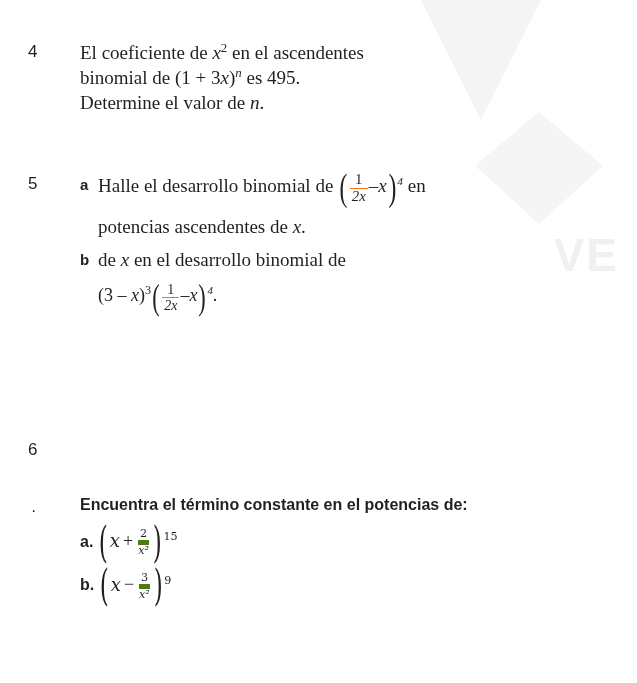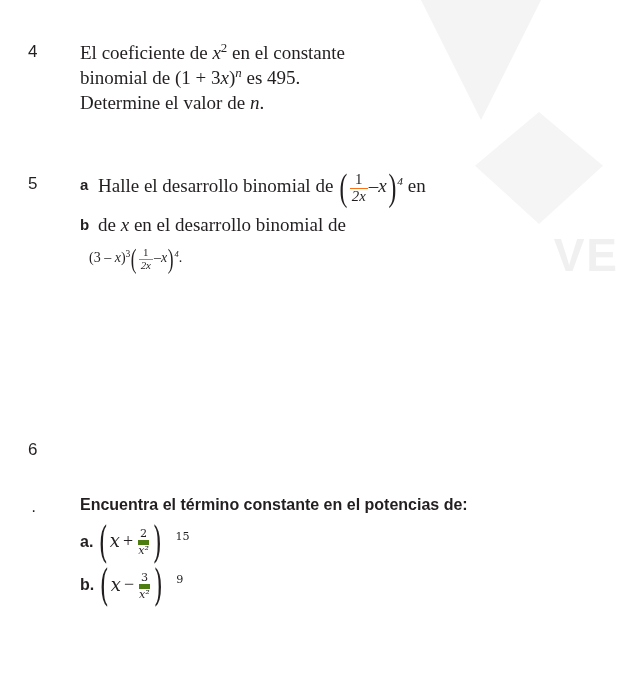--- a/index.html
+++ b/index.html
@@ -115,21 +115,21 @@
   .ab-label {
     font-family: "Liberation Sans", sans-serif;
     font-weight: bold;
     font-size: 15px;
     width: 18px;
     flex: 0 0 18px;
     padding-top: 3px;
   }
   .ab-text { flex: 1; }
   .indent-line { margin-left: 18px; }
-  .expr-line { margin-left: 9px; margin-top: 10px; font-size: 14px; }
+  .expr-line { margin-left: 18px; margin-top: 10px; font-size: 18px; }
   .gap-b { margin-top: 8px; }
 
   
   #q6 { left: 28px; top: 440px; width: 520px; }
   #q6 .qnum { left: 0; top: 0; }
   .q6-dot {
     position: absolute;
     left: 3px;
     top: 62px;
     font-size: 16px;
@@ -163,21 +163,20 @@
     font-family: "DejaVu Serif", serif;
     font-weight: 300;
     margin: 0 -2px;
   }
   .tall-sup {
     font-size: 0.62em;
     vertical-align: super;
     line-height: 0;
     font-family: "DejaVu Serif", serif;
     font-style: normal;
-    margin-left: 12px;
   }
   .frac-up {
     display: inline-block;
     vertical-align: middle;
     text-align: center;
     font-size: 0.62em;
     line-height: 1.1;
     margin: 0 2px;
     font-family: "DejaVu Serif", serif;
   }
@@ -191,21 +190,21 @@
 <div class="watermark wm-shape-a"></div>
 <div class="watermark wm-shape-b"></div>
 <div class="watermark wm-text">VE</div>
 
 <div class="page">
 
   <div class="qblock" id="q4">
     <div class="qnum">4</div>
     <div class="qbody">
       <div>
-        <span>El coeficiente de </span><span class="mi">x</span><span class="sup">2</span><span> en el constante</span>
+        <span>El coeficiente de </span><span class="mi">x</span><span class="sup">2</span><span> en el ascendentes</span>
       </div>
       <div>
         <span>binomial de </span><span>(1 + 3</span><span class="mi">x</span><span>)</span><span class="sup mi">n</span><span> es 495.</span>
       </div>
       <div>
         <span>Determine el valor de </span><span class="mi">n</span><span>.</span>
       </div>
     </div>
   </div>
 
@@ -213,20 +212,23 @@
     <div class="qnum">5</div>
     <div class="qbody">
 
       <div class="ab-row">
         <div class="ab-label">a</div>
         <div class="ab-text">
           <span>Halle el desarrollo binomial de </span><span class="bigparen">(</span><span class="frac"><span class="num">1</span><span class="den mi">2x</span></span><span>–</span><span class="mi">x</span><span class="bigparen">)</span><span class="paren-sup">4</span><span> en</span>
         </div>
       </div>
 
+      <div class="indent-line" style="margin-top:10px;">
+        <span>potencias ascendentes de </span><span class="mi">x</span><span>.</span>
+      </div>
 
       <div class="ab-row gap-b">
         <div class="ab-label">b</div>
         <div class="ab-text">
           <div>
             <span>de </span><span class="mi">x</span><span> en el desarrollo binomial de</span>
           </div>
         </div>
       </div>
 

